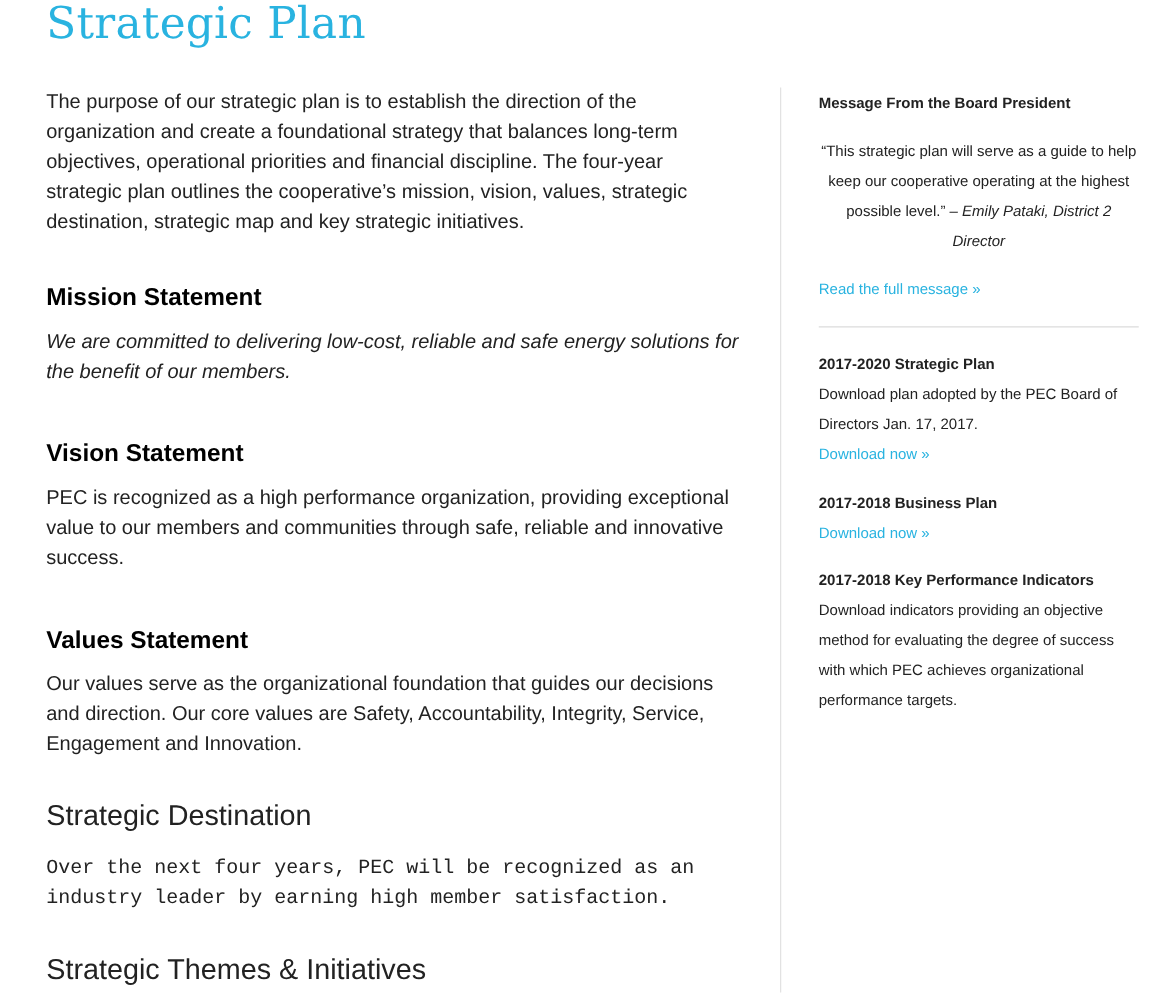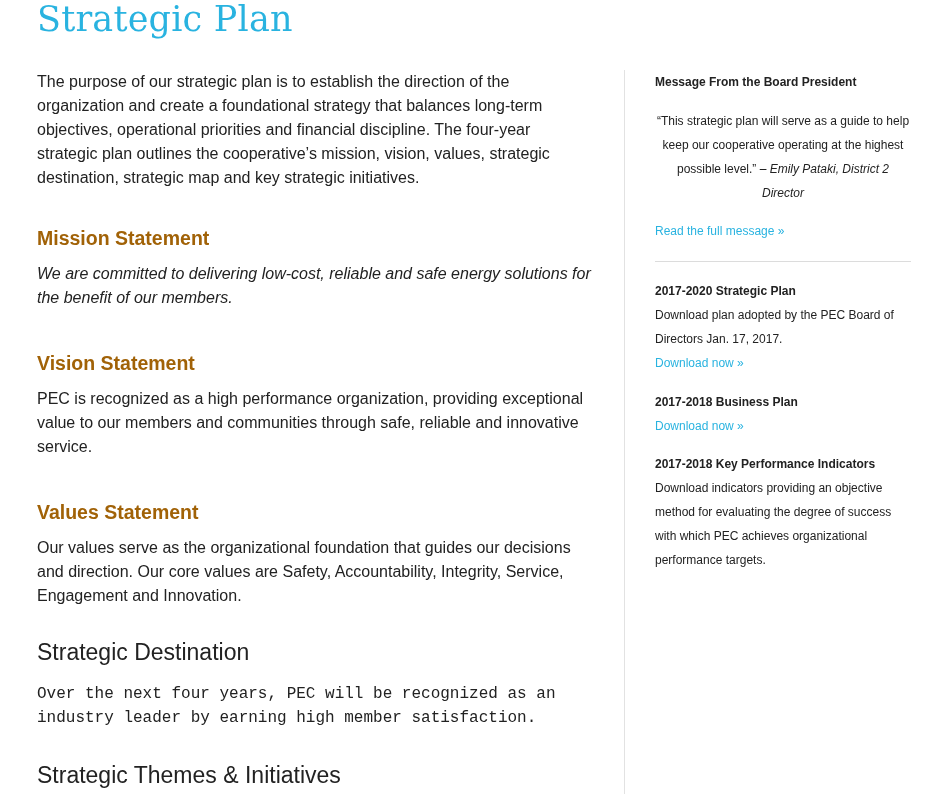--- a/index.html
+++ b/index.html
@@ -14,21 +14,21 @@
       font-weight: normal; font-size: 35px; color: #29b3e0; letter-spacing: 0.2px;
       line-height: 50px;
     }
     .main {
       position: absolute; left: 37px; top: 70px; width: 556px;
     }
     .main p {
       margin: 0; font-size: 16px; line-height: 24px; color: #222;
     }
     .main h2.blue {
-      margin: 0; font-size: 19.5px; font-weight: bold; color: #a16207; line-height: 28px;
+      margin: 0; font-size: 19.5px; font-weight: bold; color: #000000; line-height: 28px;
     }
     .main h2.dark {
       margin: 0; font-size: 23px; font-weight: normal; color: #222; line-height: 30px;
     }
     .divider-v {
       position: absolute; left: 624px; top: 70px; width: 1px; height: 724px; background: #e2e2e2;
     }
     .side {
       position: absolute; left: 655px; top: 70px; width: 256px;
       font-size: 12px; line-height: 24px; color: #222;
@@ -44,21 +44,21 @@
 
 <h1 class="page-title">Strategic Plan</h1>
 
 <div class="main">
   <p>The purpose of our strategic plan is to establish the direction of the organization and create a foundational strategy that balances long-term objectives, operational priorities and financial discipline. The four-year strategic plan outlines the cooperative’s mission, vision, values, strategic destination, strategic map and key strategic initiatives.</p>
 
   <h2 class="blue" style="margin-top:34px;">Mission Statement</h2>
   <p style="margin-top:10px;font-style:italic;">We are committed to delivering low-cost, reliable and safe energy solutions for the benefit of our members.</p>
 
   <h2 class="blue" style="margin-top:39px;">Vision Statement</h2>
-  <p style="margin-top:10px;">PEC is recognized as a high performance organization, providing exceptional value to our members and communities through safe, reliable and innovative service.</p>
+  <p style="margin-top:10px;">PEC is recognized as a high performance organization, providing exceptional value to our members and communities through safe, reliable and innovative success.</p>
 
   <h2 class="blue" style="margin-top:39px;">Values Statement</h2>
   <p style="margin-top:10px;">Our values serve as the organizational foundation that guides our decisions and direction. Our core values are Safety, Accountability, Integrity, Service, Engagement and Innovation.</p>
 
   <h2 class="dark" style="margin-top:29px;">Strategic Destination</h2>
   <p style="margin-top:15px;font-family:Liberation Mono, monospace;">Over the next four years, PEC will be recognized as an industry leader by earning high member satisfaction.</p>
 
   <h2 class="dark" style="margin-top:30px;">Strategic Themes &amp; Initiatives</h2>
 
 </div>

